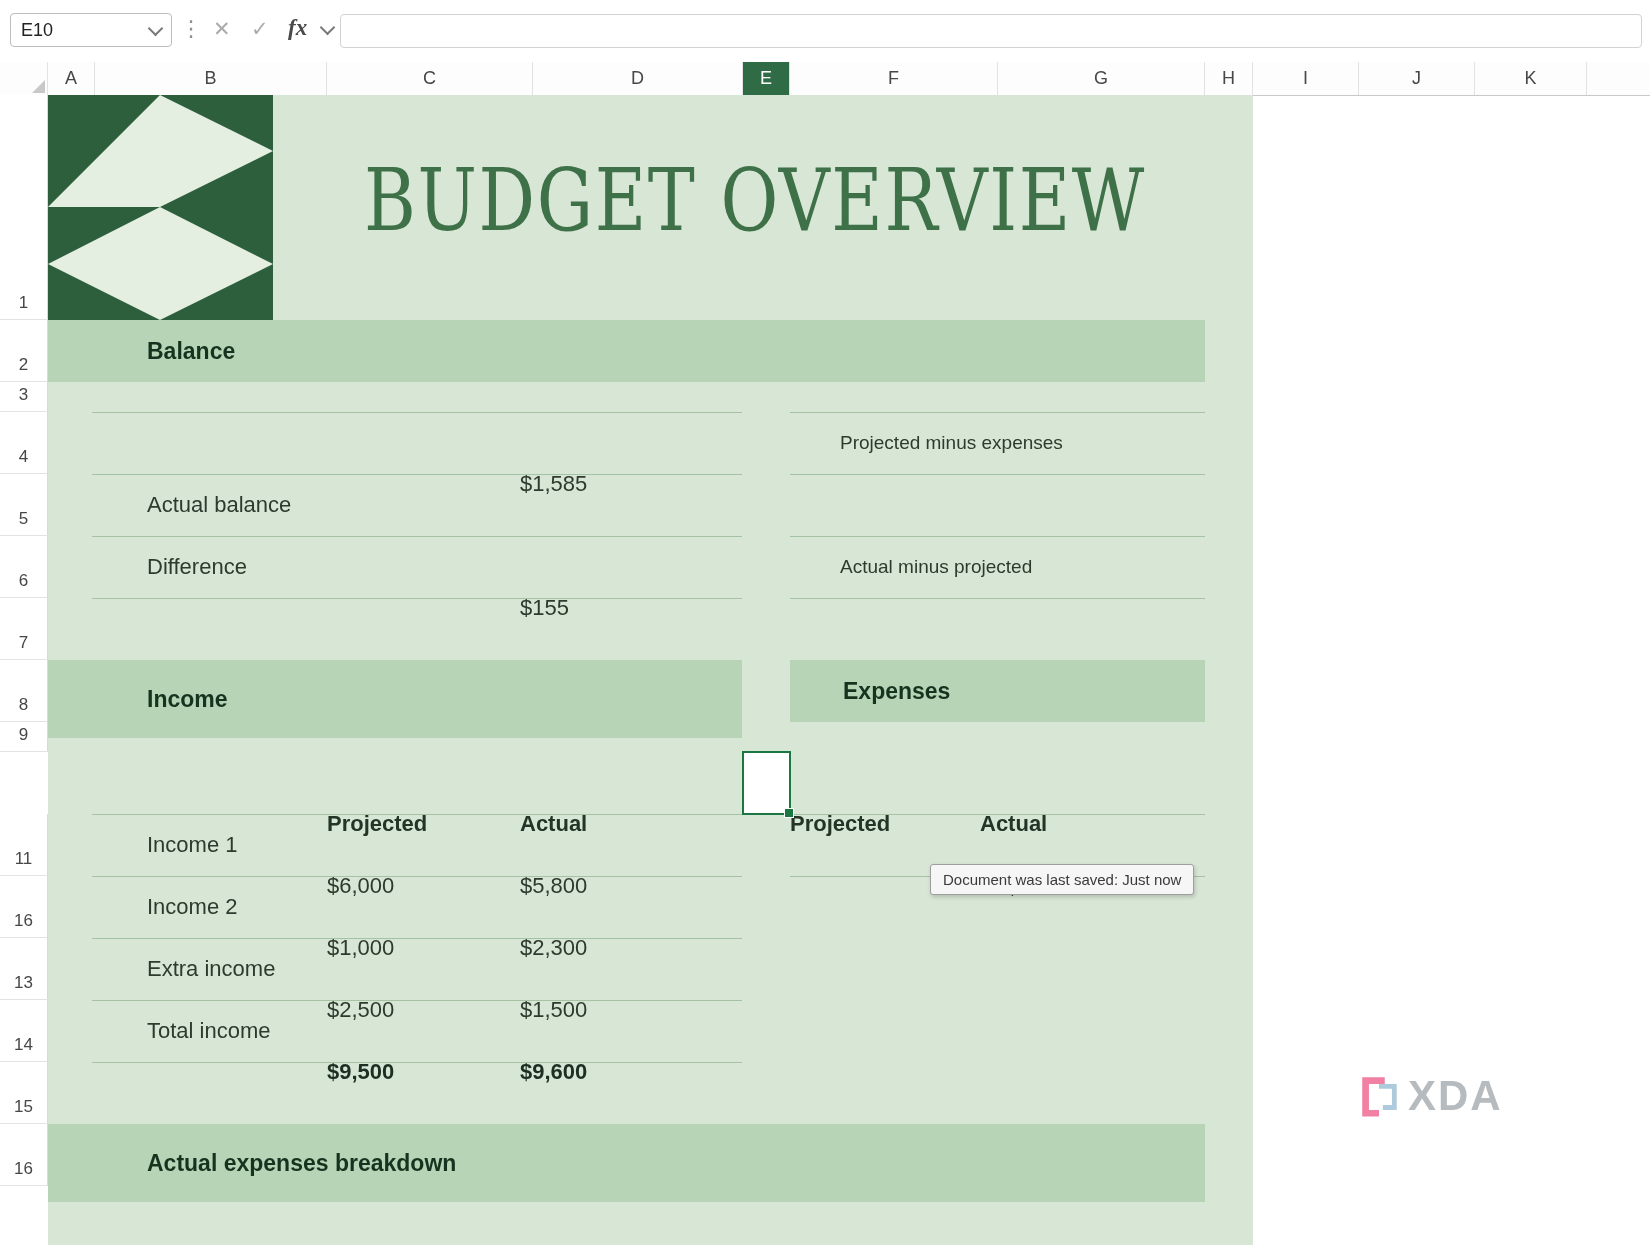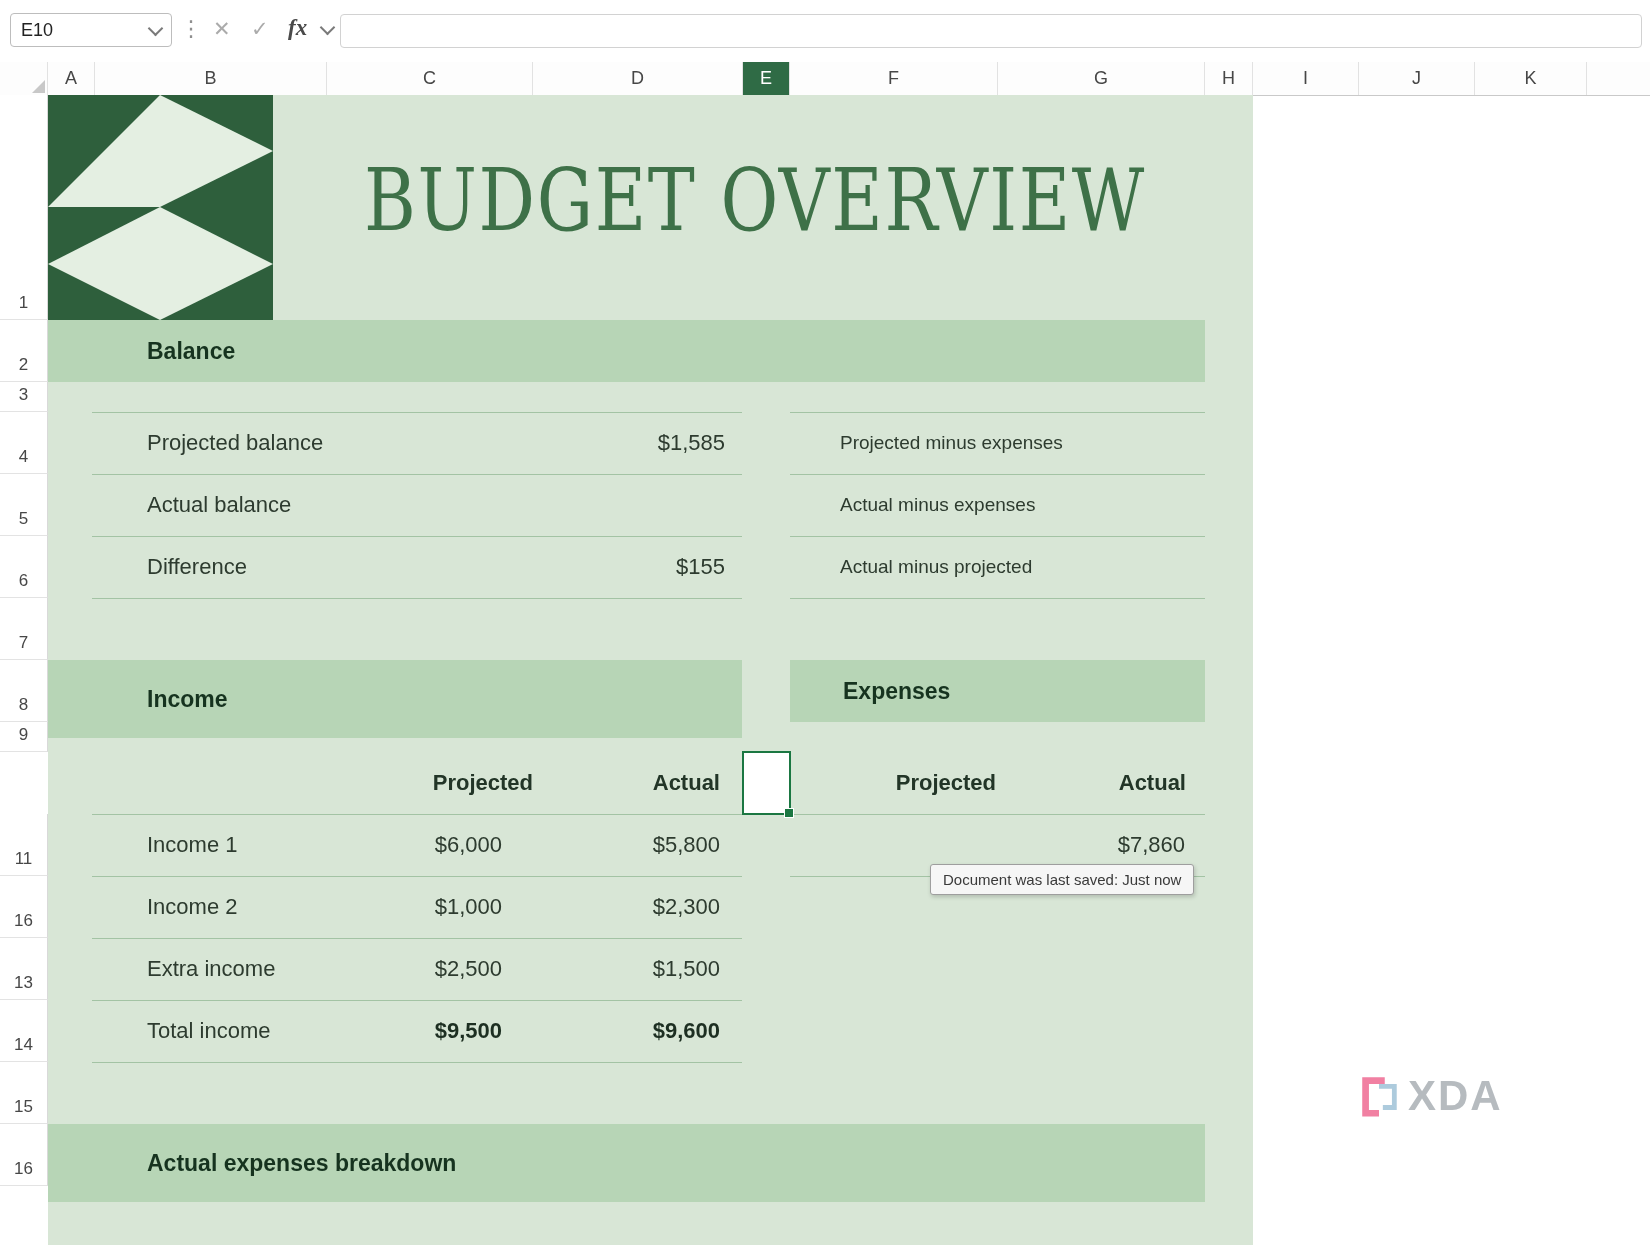--- a/index.html
+++ b/index.html
@@ -37,21 +37,21 @@
            border-bottom:1px solid #e3e3e3;border-right:1px solid #d9d9d9;
            display:flex;align-items:flex-end;justify-content:center;
            font-size:17px;color:#474747;padding-bottom:6px;background:#fff;}
   .rowhead.sel{background:#e1eede;color:#000000;border-right:2px solid #2f6b45;margin-left:48px;}
 
   
   .sheet-bg{position:absolute;left:48px;top:95px;width:1205px;height:1150px;background:#d8e6d6;}
   .band{position:absolute;background:#b7d5b6;}
   .band .t{margin-left:99px;font-weight:700;font-size:23px;color:#16331f;}
   .lbl,.val{position:absolute;font-size:22px;color:#2d3b2f;height:62px;line-height:62px;white-space:nowrap;}
-  .val{text-align:right;}
+  .val{text-align:left;margin-top:41px;}
   .note{font-size:19px;}
   .hdr{font-weight:700;color:#223527;}
   .b{font-weight:700;color:#1d2f22;}
   .line{position:absolute;height:1px;background:#a3c3a4;}
   .title{position:absolute;left:283px;top:150px;width:900px;text-align:center;
          font-family:"DejaVu Serif","Liberation Serif",serif;font-size:86px;color:#3e7148;
          letter-spacing:2px;transform:scaleX(.82);transform-origin:50% 50%;white-space:nowrap;}
   .sel-cell{position:absolute;left:742px;top:751px;width:49px;height:64px;box-sizing:border-box;
             border:2px solid #1b7742;background:#fff;}
   .fill-handle{position:absolute;right:-5px;bottom:-5px;width:8px;height:8px;
@@ -138,26 +138,24 @@
 
   <div class="line" style="left:92px;top:412px;width:650px"></div>
   <div class="line" style="left:92px;top:474px;width:650px"></div>
   <div class="line" style="left:92px;top:536px;width:650px"></div>
   <div class="line" style="left:92px;top:598px;width:650px"></div>
   <div class="line" style="left:790px;top:412px;width:415px"></div>
   <div class="line" style="left:790px;top:474px;width:415px"></div>
   <div class="line" style="left:790px;top:536px;width:415px"></div>
   <div class="line" style="left:790px;top:598px;width:415px"></div>
 
-  <span class="lbl" style="left:147px;top:412px">Projected balance</span>
   <span class="val" style="left:520px;top:412px;width:205px">$1,585</span>
   <span class="lbl note" style="left:840px;top:412px">Projected minus expenses</span>
 
   <span class="lbl" style="left:147px;top:474px">Actual balance</span>
-  <span class="lbl note" style="left:840px;top:474px">Actual minus expenses</span>
 
   <span class="lbl" style="left:147px;top:536px">Difference</span>
   <span class="val" style="left:520px;top:536px;width:205px">$155</span>
   <span class="lbl note" style="left:840px;top:536px">Actual minus projected</span>
 
   <div class="band" style="left:48px;top:660px;width:694px;height:78px;display:flex;align-items:center">
     <span class="t">Income</span>
   </div>
   <div class="band" style="left:790px;top:660px;width:415px;height:62px;display:flex;align-items:center">
     <span class="t" style="margin-left:53px">Expenses</span>

